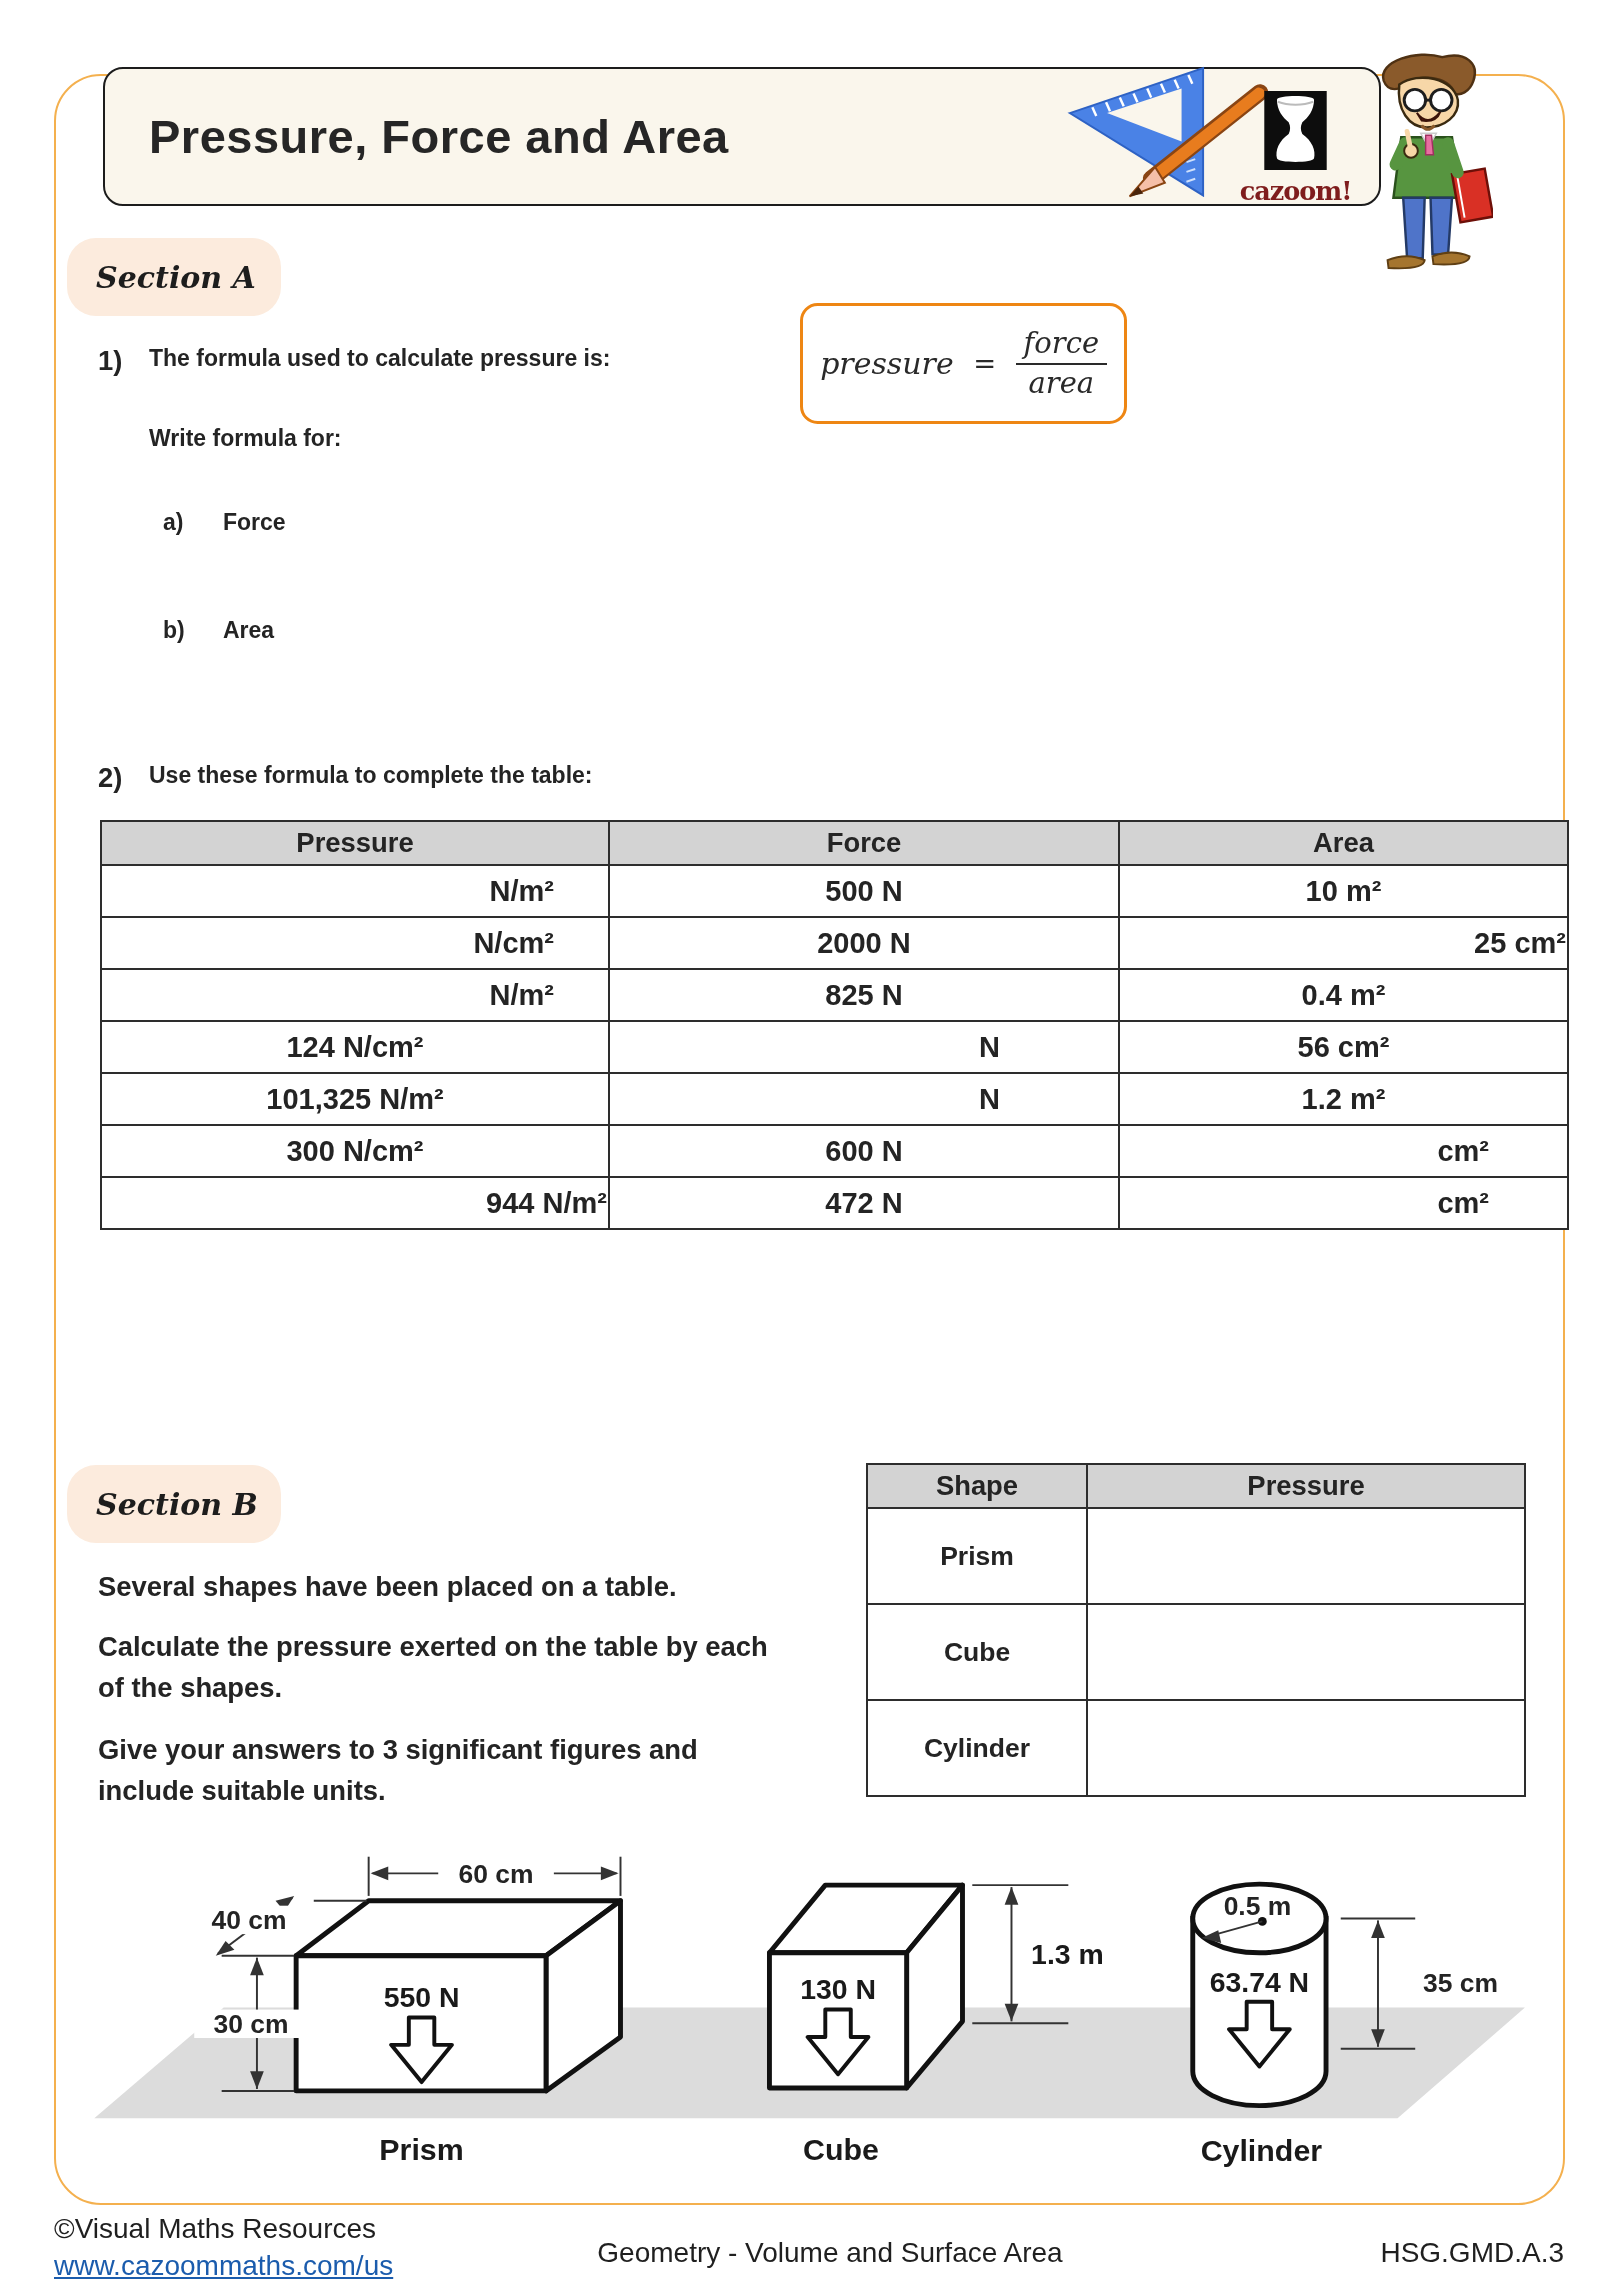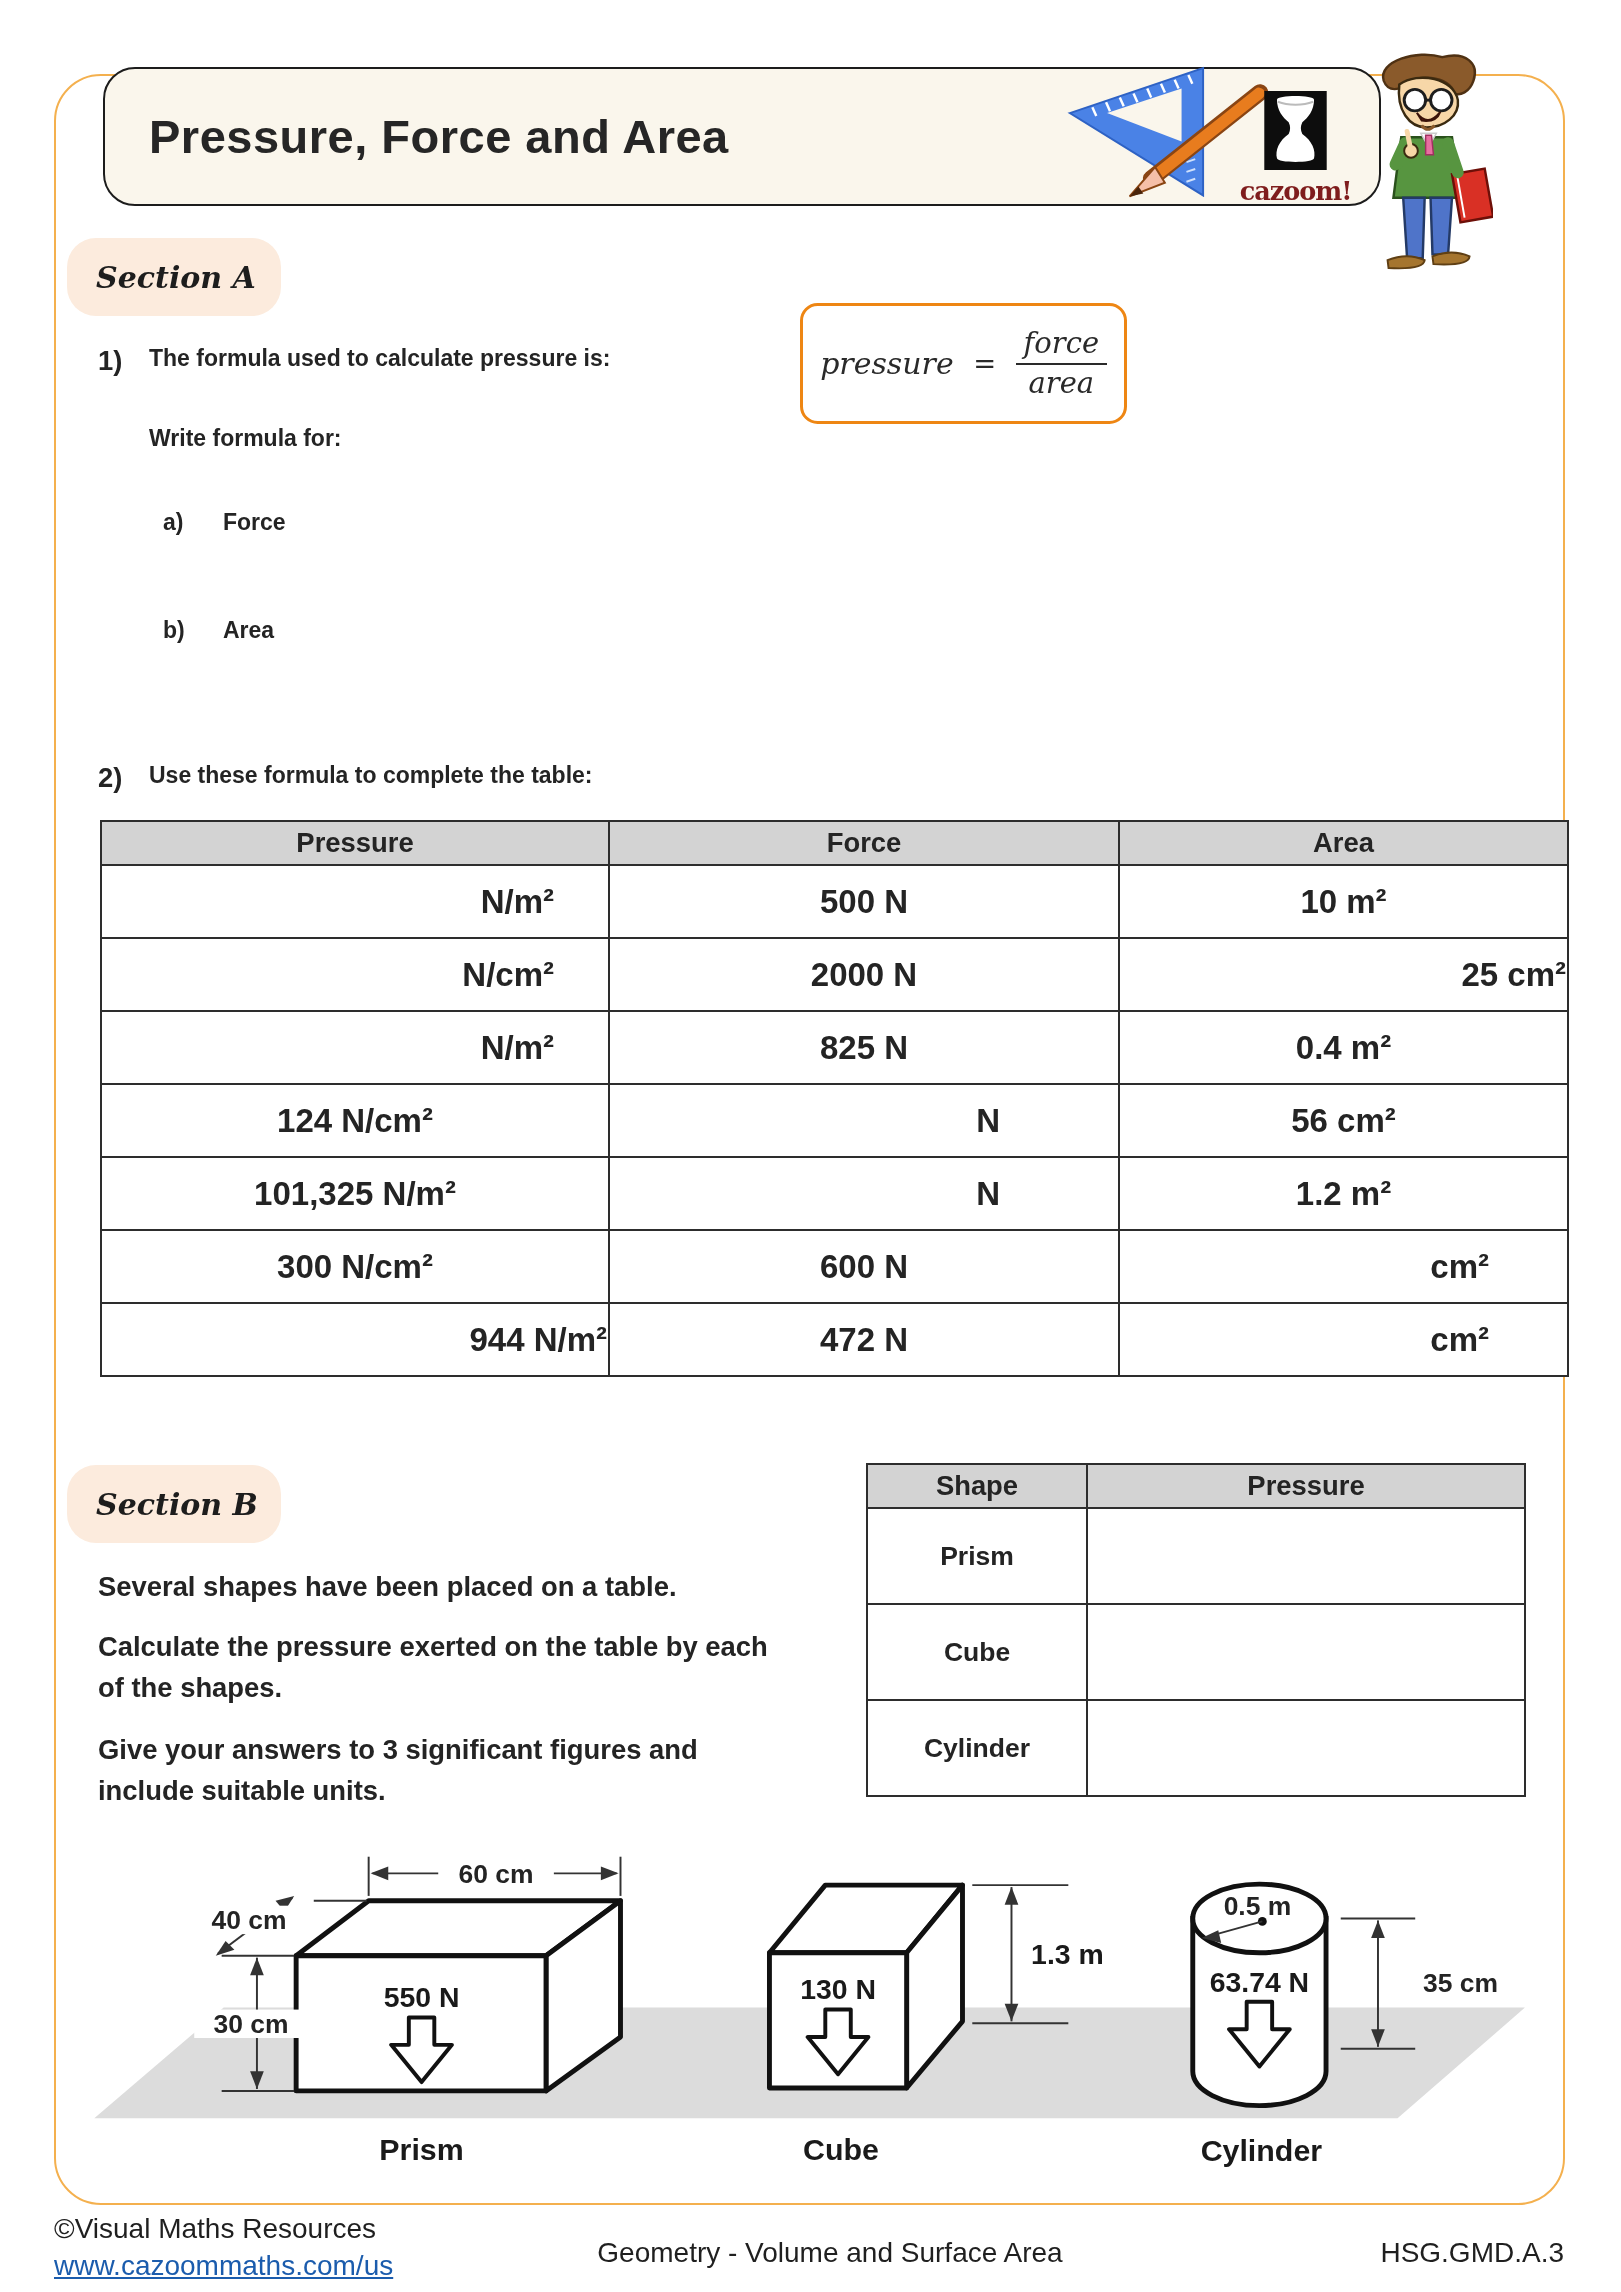--- a/index.html
+++ b/index.html
@@ -6,21 +6,21 @@
   .page{position:relative;width:1621px;height:2293px;background:#ffffff;
         font-family:"Liberation Sans",sans-serif;color:#242424;overflow:hidden;}
   .abs{position:absolute;}
 
   
   .outer-border{left:54px;top:74px;width:1507px;height:2127px;
                 border:2.9px solid #f4b04e;border-radius:47px;z-index:0;}
 
   
   .header-box{left:103px;top:67px;width:1274px;height:135px;background:#faf6ec;
-              border:2.9px solid #1c1c1c;border-radius:32px;z-index:2;}
+              border:2.9px solid #1c1c1c;border-radius:20px;z-index:2;}
   .page-title{left:44px;top:0;height:135px;display:flex;align-items:center;
               font-size:47px;font-weight:bold;color:#262626;letter-spacing:0.5px;}
   .setsquare{left:956px;top:-9.8px;z-index:3;}
   .cazoom{left:1127px;top:21.6px;width:127px;text-align:center;z-index:3;}
   .cazoom-word{font-family:"DejaVu Serif",serif;font-weight:bold;font-size:25.5px;
                color:#7f1d1d;letter-spacing:-1px;margin-top:2px;}
   .teacher{left:1370px;top:49px;z-index:3;}
 
   
   .chip{left:67px;width:214px;height:78px;background:#fcebdd;border-radius:29px;
@@ -43,21 +43,21 @@
   .frac .num{border-bottom:2.5px solid #2a2a2a;padding:0 7.8px 2px;}
   .frac .den{padding-top:2px;}
   .eq{font-size:27.4px;font-style:normal;}
 
   
   table.sheet{border-collapse:collapse;background:#fff;}
   table.sheet th,table.sheet td{border:2.5px solid #2d2d2d;font-weight:bold;box-sizing:border-box;}
   table.sheet th{background:#d3d3d3;font-size:27.4px;height:44px;}
   table.sheet{border:2.9px solid #2d2d2d;}
   #table1{left:100px;top:820px;width:1466px;table-layout:fixed;}
-  #table1 td{height:73px;font-size:33px;text-align:center;}
+  #table1 td{height:52px;font-size:29px;text-align:center;}
   #table2{left:866px;top:1463px;width:658px;table-layout:fixed;}
   #table2 td{height:96px;font-size:26.5px;text-align:center;}
 
   .sb-par{left:98px;width:686px;font-size:27.4px;font-weight:bold;line-height:41px;}
 
   
   .foot{font-size:28px;color:#1f1f1f;}
   .foot-link{color:#1b5cad;text-decoration:underline;}
 
   svg text{font-family:"Liberation Sans",sans-serif;}

